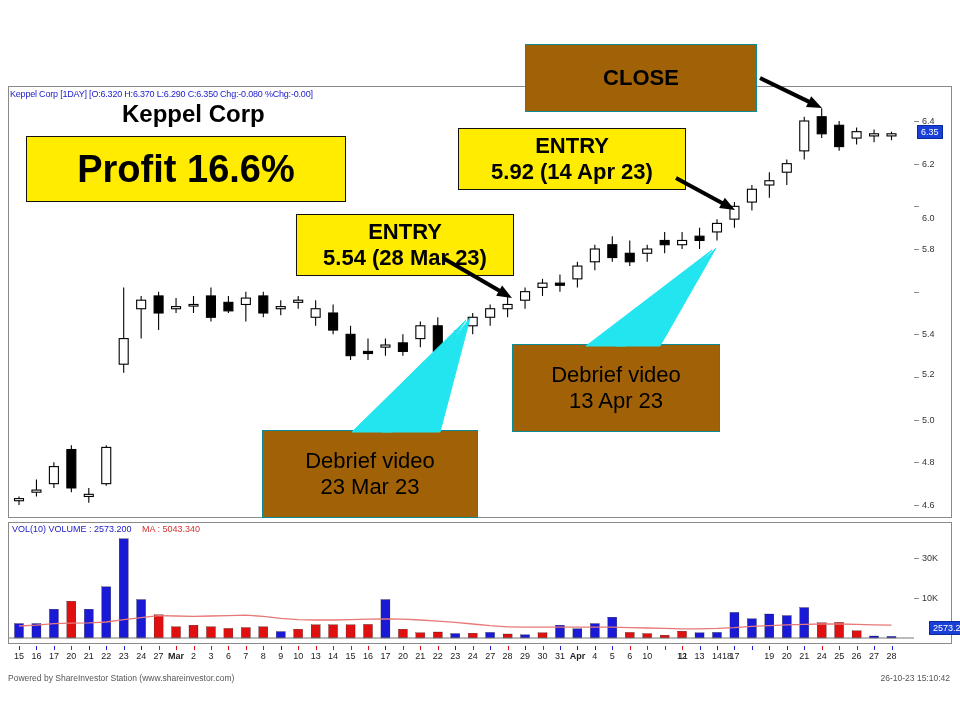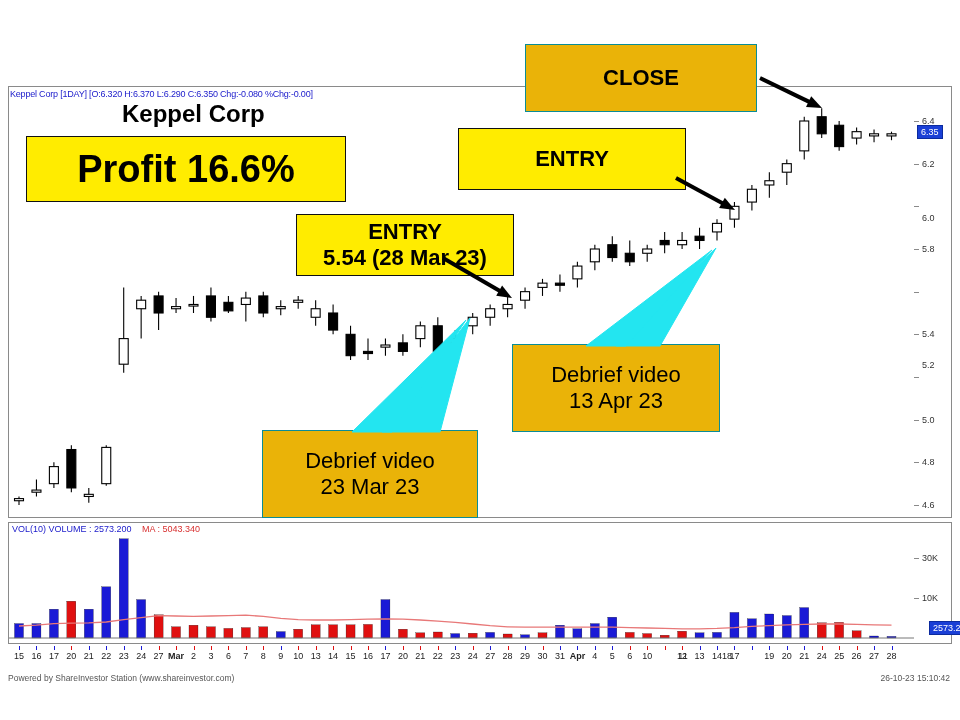--- a/index.html
+++ b/index.html
@@ -37,21 +37,21 @@
   .xtick{position:absolute;top:0;width:1px;height:4px;}
 
   
   #foot-left{position:absolute;left:8px;top:673px;font-size:8.5px;color:#555;}
   #foot-right{position:absolute;right:10px;top:673px;font-size:8.5px;color:#555;}
 
   
   .box{position:absolute;box-sizing:border-box;text-align:center;
        font-weight:bold;color:#000;line-height:1.18;}
   .yellow{background:#ffec00;border:1px solid #111;}
-  .cyan{background:#eab308;border:1px solid #0a8c96;}
+  .cyan{background:#a16207;border:1px solid #0a8c96;}
   .box .l1,.box .l2{display:block;}
 
   #profit-box{left:26px;top:136px;width:320px;height:66px;font-size:38px;
       display:flex;align-items:center;justify-content:center;}
   #entry1-box{left:296px;top:214px;width:218px;height:62px;font-size:22px;
       display:flex;flex-direction:column;align-items:center;justify-content:center;}
   #entry2-box{left:458px;top:128px;width:228px;height:62px;font-size:22px;
       display:flex;flex-direction:column;align-items:center;justify-content:center;}
   #close-box{left:525px;top:44px;width:232px;height:68px;font-size:22px;
       display:flex;flex-direction:column;align-items:center;justify-content:center;}
@@ -251,21 +251,21 @@
       <div class="ax-lbl" style="top: 163.667px;">6.2</div>
       <div class="ax-tick" style="top: 206.333px;"></div>
       <div class="ax-lbl" style="top: 218px;">6.0</div>
       <div class="ax-tick" style="top: 249px;"></div>
       <div class="ax-lbl" style="top: 249px;">5.8</div>
       <div class="ax-tick" style="top: 291.667px;"></div>
       <div class="ax-lbl" style="top: 280px; padding-left: 38px;">5.6</div>
       <div class="ax-tick" style="top: 334.333px;"></div>
       <div class="ax-lbl" style="top: 334.333px;">5.4</div>
       <div class="ax-tick" style="top: 377px;"></div>
-      <div class="ax-lbl" style="top: 365px;">5.2</div>
+      <div class="ax-lbl" style="top: 374px;">5.2</div>
       <div class="ax-tick" style="top: 419.667px;"></div>
       <div class="ax-lbl" style="top: 419.667px;">5.0</div>
       <div class="ax-tick" style="top: 462.333px;"></div>
       <div class="ax-lbl" style="top: 462.333px;">4.8</div>
       <div class="ax-tick" style="top: 505px;"></div>
       <div class="ax-lbl" style="top: 505px;">4.6</div>
       <div class="ax-hl" style="top: 131.667px;">6.35</div>
     </div>
 
   <div id="vol-axis">
@@ -385,20 +385,21 @@
     <span>Profit 16.6%</span>
   </div>
 
   <div class="box yellow" id="entry1-box">
     <span class="l1">ENTRY</span>
     <span class="l2">5.54 (28 Mar 23)</span>
   </div>
 
   <div class="box yellow" id="entry2-box">
     <span class="l1">ENTRY</span>
+    <span class="l2">5.92 (14 Apr 23)</span>
   </div>
 
   <div class="box cyan" id="close-box">
     <span class="l1">CLOSE</span>
   </div>
 
   <div class="box cyan" id="debrief1-box">
     <span class="l1">Debrief video</span>
     <span class="l2">23 Mar 23</span>
   </div>

